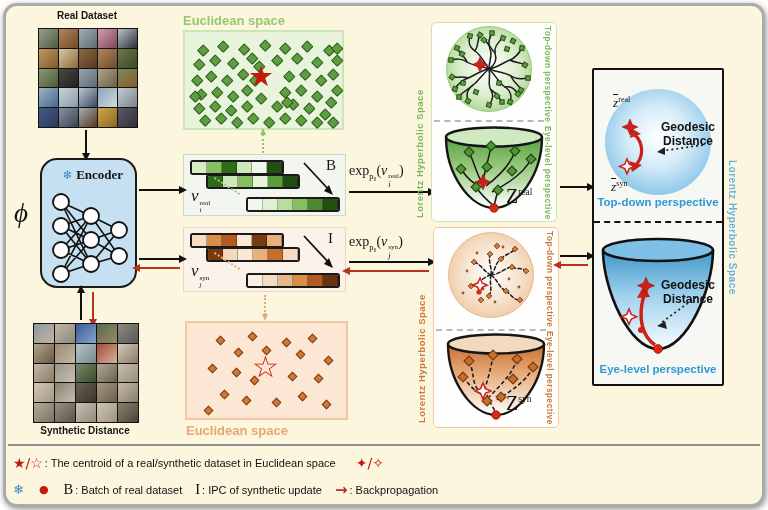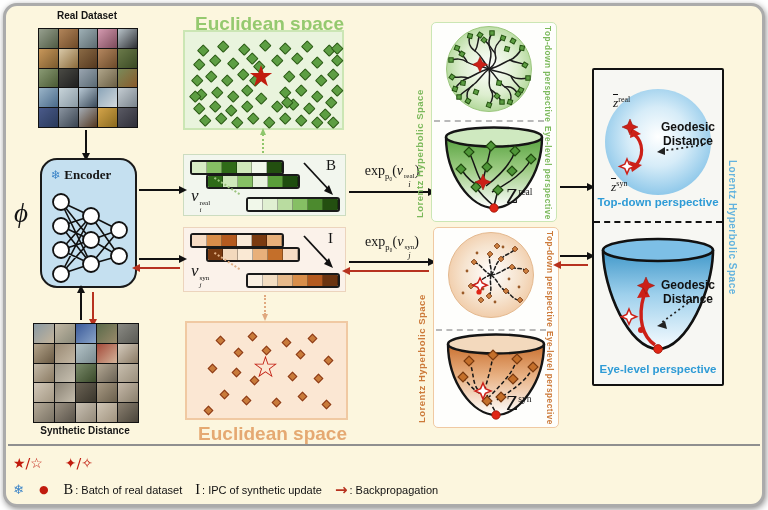--- a/index.html
+++ b/index.html
@@ -9,53 +9,53 @@
          background:#fcf6de;box-shadow:1px 2px 6px rgba(0,0,0,.45)}
   .abs{position:absolute}
   .lbl{font-weight:bold;font-size:10px;text-align:center}
   
   .pixgrid{position:absolute;display:grid;grid-template-columns:repeat(5,1fr);
            grid-template-rows:repeat(5,1fr);gap:1px;background:#111;border:1px solid #111}
   .pixgrid .cell{width:100%;height:100%}
   
   .encoder{position:absolute;left:40px;top:158px;width:97px;height:130px;background:#c5e0f0;
            border:2.5px solid #1a1a1a;border-radius:17px;box-sizing:border-box}
-  .enc-head{position:absolute;top:7px;left:9px;right:0;text-align:left;font-size:13px;
+  .enc-head{position:absolute;top:7px;left:9px;right:0;text-align:center;font-size:13px;
             font-weight:bold;font-family:"Liberation Serif",serif}
   .snow{color:#3d85c8;font-family:"DejaVu Sans",sans-serif;font-weight:normal;font-size:12px}
   .phi{position:absolute;left:14px;top:198px;font-family:"Liberation Serif",serif;
        font-style:italic;font-size:27px}
   
   .eucl{position:absolute;box-sizing:border-box}
   .eucl.green{left:183px;top:30px;width:161px;height:100px;background:#e9f4dd;border:2px solid #cbe6b4}
   .eucl.orange{left:185px;top:321px;width:163px;height:99px;background:#fbe7d3;border:2px solid #f0c9a2}
   .dia-g{position:absolute;width:6.5px;height:6.5px;background:#5d9e43;border:1.5px solid #2b5a15;
          transform:rotate(45deg);border-radius:1px}
   .dia-o{position:absolute;width:5px;height:5px;background:#c97b3a;border:1px solid #8a3a1a;
          transform:rotate(45deg)}
   .star5{position:absolute;font-family:"DejaVu Sans",sans-serif;color:#c11b0e;line-height:1}
-  .etitle{position:absolute;font-weight:bold;font-size:19px;width:161px;text-align:right}
+  .etitle{position:absolute;font-weight:bold;font-size:13px;width:161px;text-align:left}
   .etitle.green{color:#95c96f}
   .etitle.orange{color:#e5a972}
   
   .vecbox{position:absolute;box-sizing:border-box}
   .vecbox.green{left:183px;top:154px;width:163px;height:62px;background:#f2f6ee;border:1.5px solid #ccdcc0}
   .vecbox.orange{left:183px;top:227px;width:163px;height:65px;background:#fbf2ea;border:1.5px solid #ecd4bd}
   .strip{position:absolute;display:flex;border:2px solid #1a1a1a;border-radius:3px;
          overflow:hidden;height:11px;width:90px;background:#fff}
   .strip .vcell{flex:1;border-right:1px solid rgba(0,0,0,.28)}
   .vlab{position:absolute;font-family:"Liberation Serif",serif;font-style:italic;font-size:17px}
   .supsub{display:inline-flex;flex-direction:column;font-size:8.5px;line-height:1.05;
           vertical-align:-4px;font-style:normal;margin-left:1px}
   .supsub i{font-style:italic}
   .badge{position:absolute;font-family:"Liberation Serif",serif;font-size:15px}
   .ddots{position:absolute;width:30px;border-bottom:2px dotted #9cc47e;transform:rotate(33deg)}
   .ddots.o{border-bottom-color:#dfae84}
   
-  .mexp{position:absolute;font-family:"Liberation Serif",serif;font-size:14px;width:86px;text-align:center}
+  .mexp{position:absolute;font-family:"Liberation Serif",serif;font-size:14px;width:86px;text-align:left}
   .mexp sub{font-size:8.5px}
   .mexp .supsub{vertical-align:-3px}
   
   .harrow{position:absolute;height:2px;background:#111}
   .harrow.red{background:#b7321f}
   .harrow .hr{position:absolute;right:-7px;top:-3.5px;width:0;height:0;
     border-left:8px solid #111;border-top:4.5px solid transparent;border-bottom:4.5px solid transparent}
   .harrow .hl{position:absolute;left:-7px;top:-3.5px;width:0;height:0;
     border-right:8px solid #111;border-top:4.5px solid transparent;border-bottom:4.5px solid transparent}
   .harrow.red .hl{border-right-color:#b7321f}
@@ -646,20 +646,21 @@
 <div class="geo" style="left:656px;top:278px;width:64px">
   <span>Geodesic</span><br><span>Distance</span>
 </div>
 <div class="persp" style="left:592px;top:363px">Eye-level perspective</div>
 <div class="vtext vblue" style="left:727px;top:160px;height:150px;font-size:10px">Lorentz Hyperbolic Space</div>
 
 <div class="divider"></div>
 <div class="lrow" style="top:450px;height:25px;gap:20px">
   <span class="litem">
     <span class="sym">★/☆</span>
+    <span>: The centroid of a real/synthetic dataset in Euclidean space</span>
   </span>
   <span class="litem">
     <span class="sym">✦/✧</span>
   </span>
 </div>
 <div class="lrow" style="top:477px;height:25px;gap:13px">
   <span class="litem">
     <span class="sym blue">❄</span>
   </span>
   <span class="litem">

